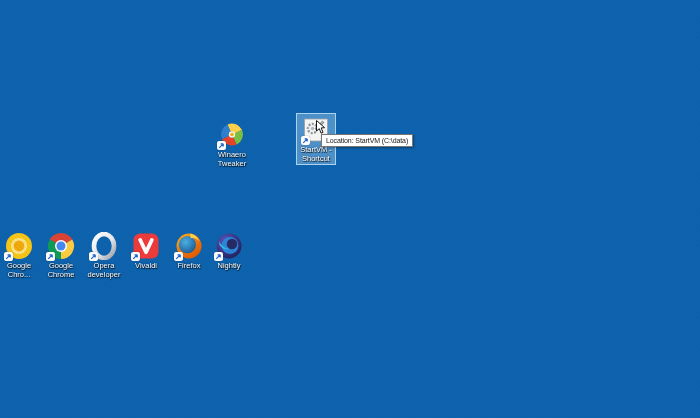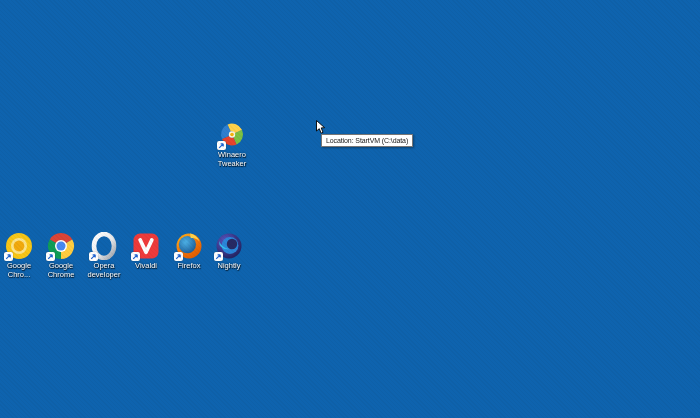--- a/index.html
+++ b/index.html
@@ -83,20 +83,42 @@
             </svg>
         </span>
       </div>
       <div class="label">
         <span>Winaero</span>
         <span>Tweaker</span>
       </div>
     </div>
   </div>
 
+  <div class="cell p-startvm selected">
+    <div class="hl">
+      <div class="icon-art">
+        <svg width="28" height="28" viewBox="0 0 28 28">
+          <rect x="2.5" y="3" width="23" height="22" fill="#f4f4f2" stroke="#9aa0a6" stroke-width="0.8"></rect>
+          <circle cx="10.5" cy="12.5" r="4.6" fill="none" stroke="#8f979f" stroke-width="2.4" stroke-dasharray="2 1.4"></circle>
+          <circle cx="10.5" cy="12.5" r="1.7" fill="#b2b8bf"></circle>
+          <line x1="21.5" y1="5.5" x2="13.5" y2="13.5" stroke="#818a92" stroke-width="2.6"></line>
+          <line x1="21.8" y1="5" x2="14" y2="12.8" stroke="#d7dadd" stroke-width="0.8"></line>
+        </svg>
+        <span class="sc">
+          <svg width="7" height="7" viewBox="0 0 7 7">
+              <path d="M1.2 5.8 L5.2 1.8 M5.2 1.8 H2.6 M5.2 1.8 V4.4" stroke="#1d62d1" stroke-width="1.2" fill="none"></path>
+            </svg>
+        </span>
+      </div>
+      <div class="label">
+        <span>StartVM -</span>
+        <span>Shortcut</span>
+      </div>
+    </div>
+  </div>
 
   <div class="cell p-canary">
     <div class="hl">
       <div class="icon-art">
         <svg width="28" height="28" viewBox="0 0 28 28">
           <circle cx="14" cy="14" r="13" fill="#f7c617"></circle>
           <circle cx="14" cy="14" r="8" fill="#fbe38a"></circle>
           <circle cx="14" cy="14" r="5.4" fill="#f2aa0d"></circle>
         </svg>
         <span class="sc">

